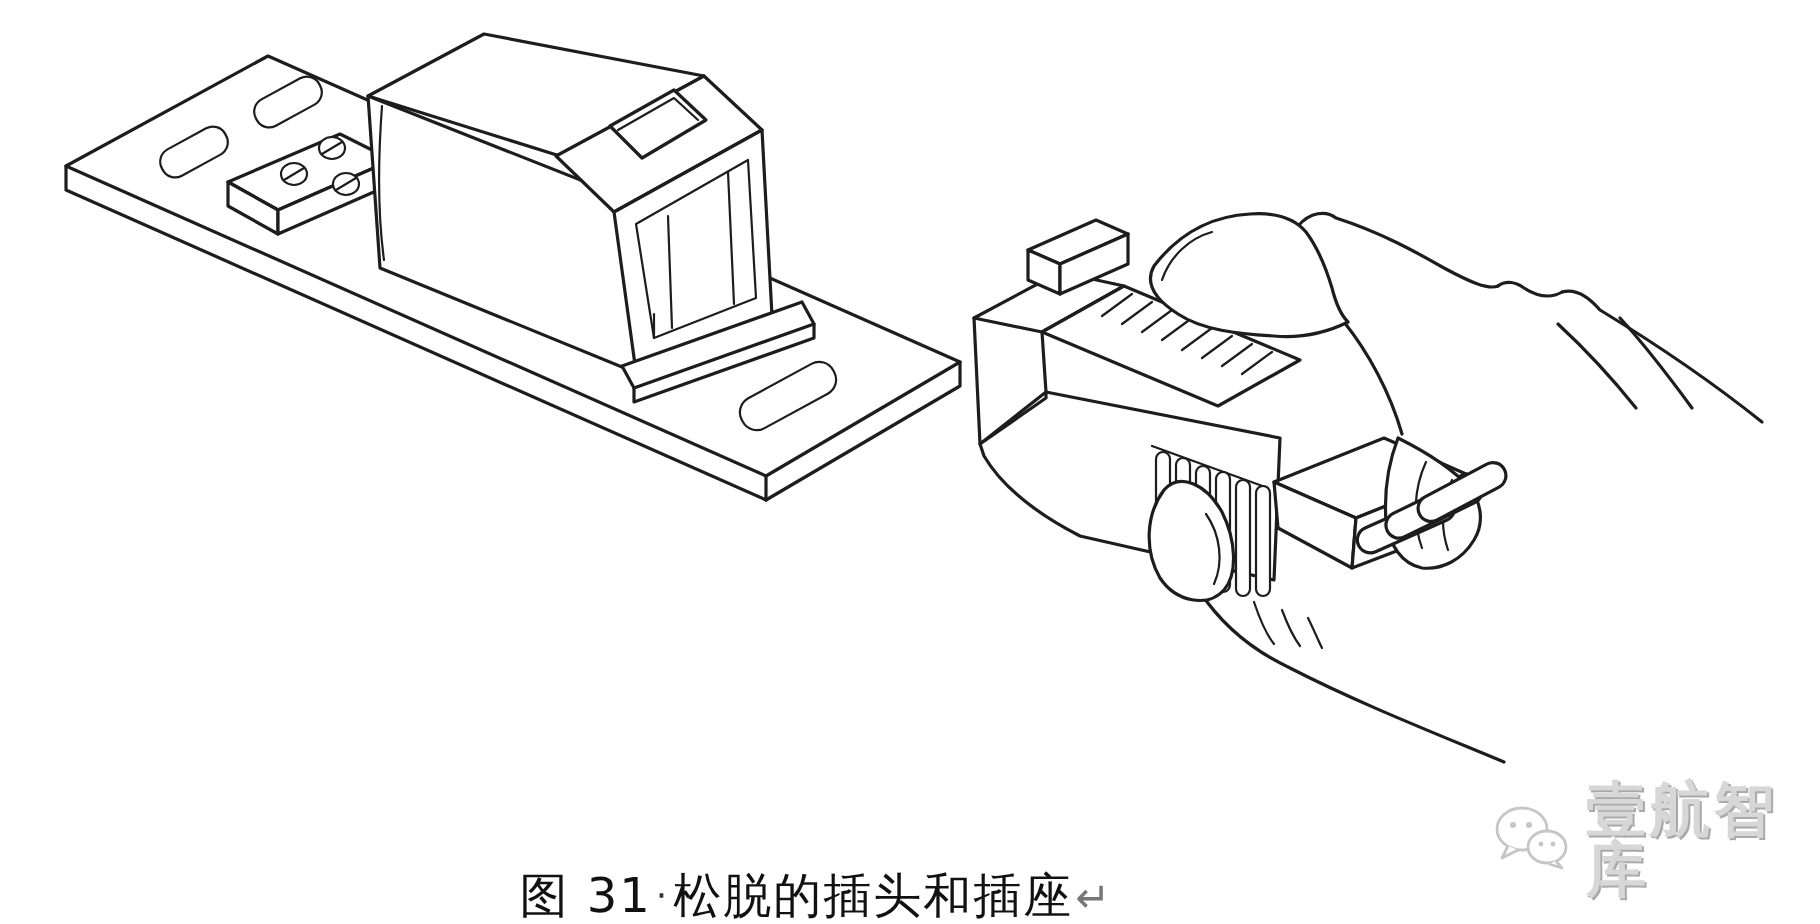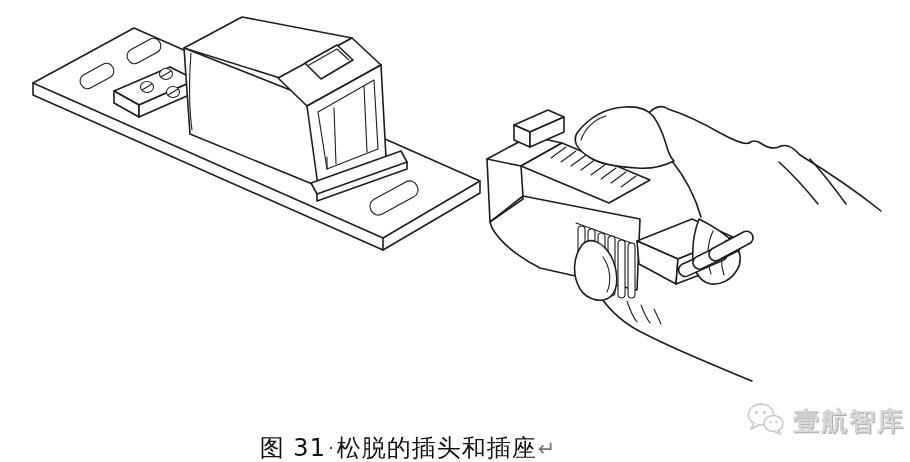--- a/index.html
+++ b/index.html
@@ -17,21 +17,21 @@
     text-align:center;font-size:24px;color:#111;
     letter-spacing:1px;white-space:nowrap;padding-left:37px;
   }
   .caption .sep{font-size:18px;vertical-align:2px;padding:0 2px;color:#333;}
   .caption .pmark{color:#777;font-size:21px;padding-left:1px;}
   .watermark{
     position:absolute;left:747px;top:399px;width:160px;height:44px;
     display:flex;align-items:center;gap:8px;
   }
   .watermark .wm-text{
-    font-size:26px;line-height:1;letter-spacing:2px;
+    font-size:30px;line-height:1;letter-spacing:2px;
     color:#d7d7d7;text-shadow:1px 1px 0 #a9a9a9, -1px -1px 0 #ffffff;
     font-weight:bold;
   }
 </style>
 </head>
 <body>
 
 <svg id="illustration" width="910" height="462" viewBox="0 0 910 462" aria-hidden="true">
 
   <g>

